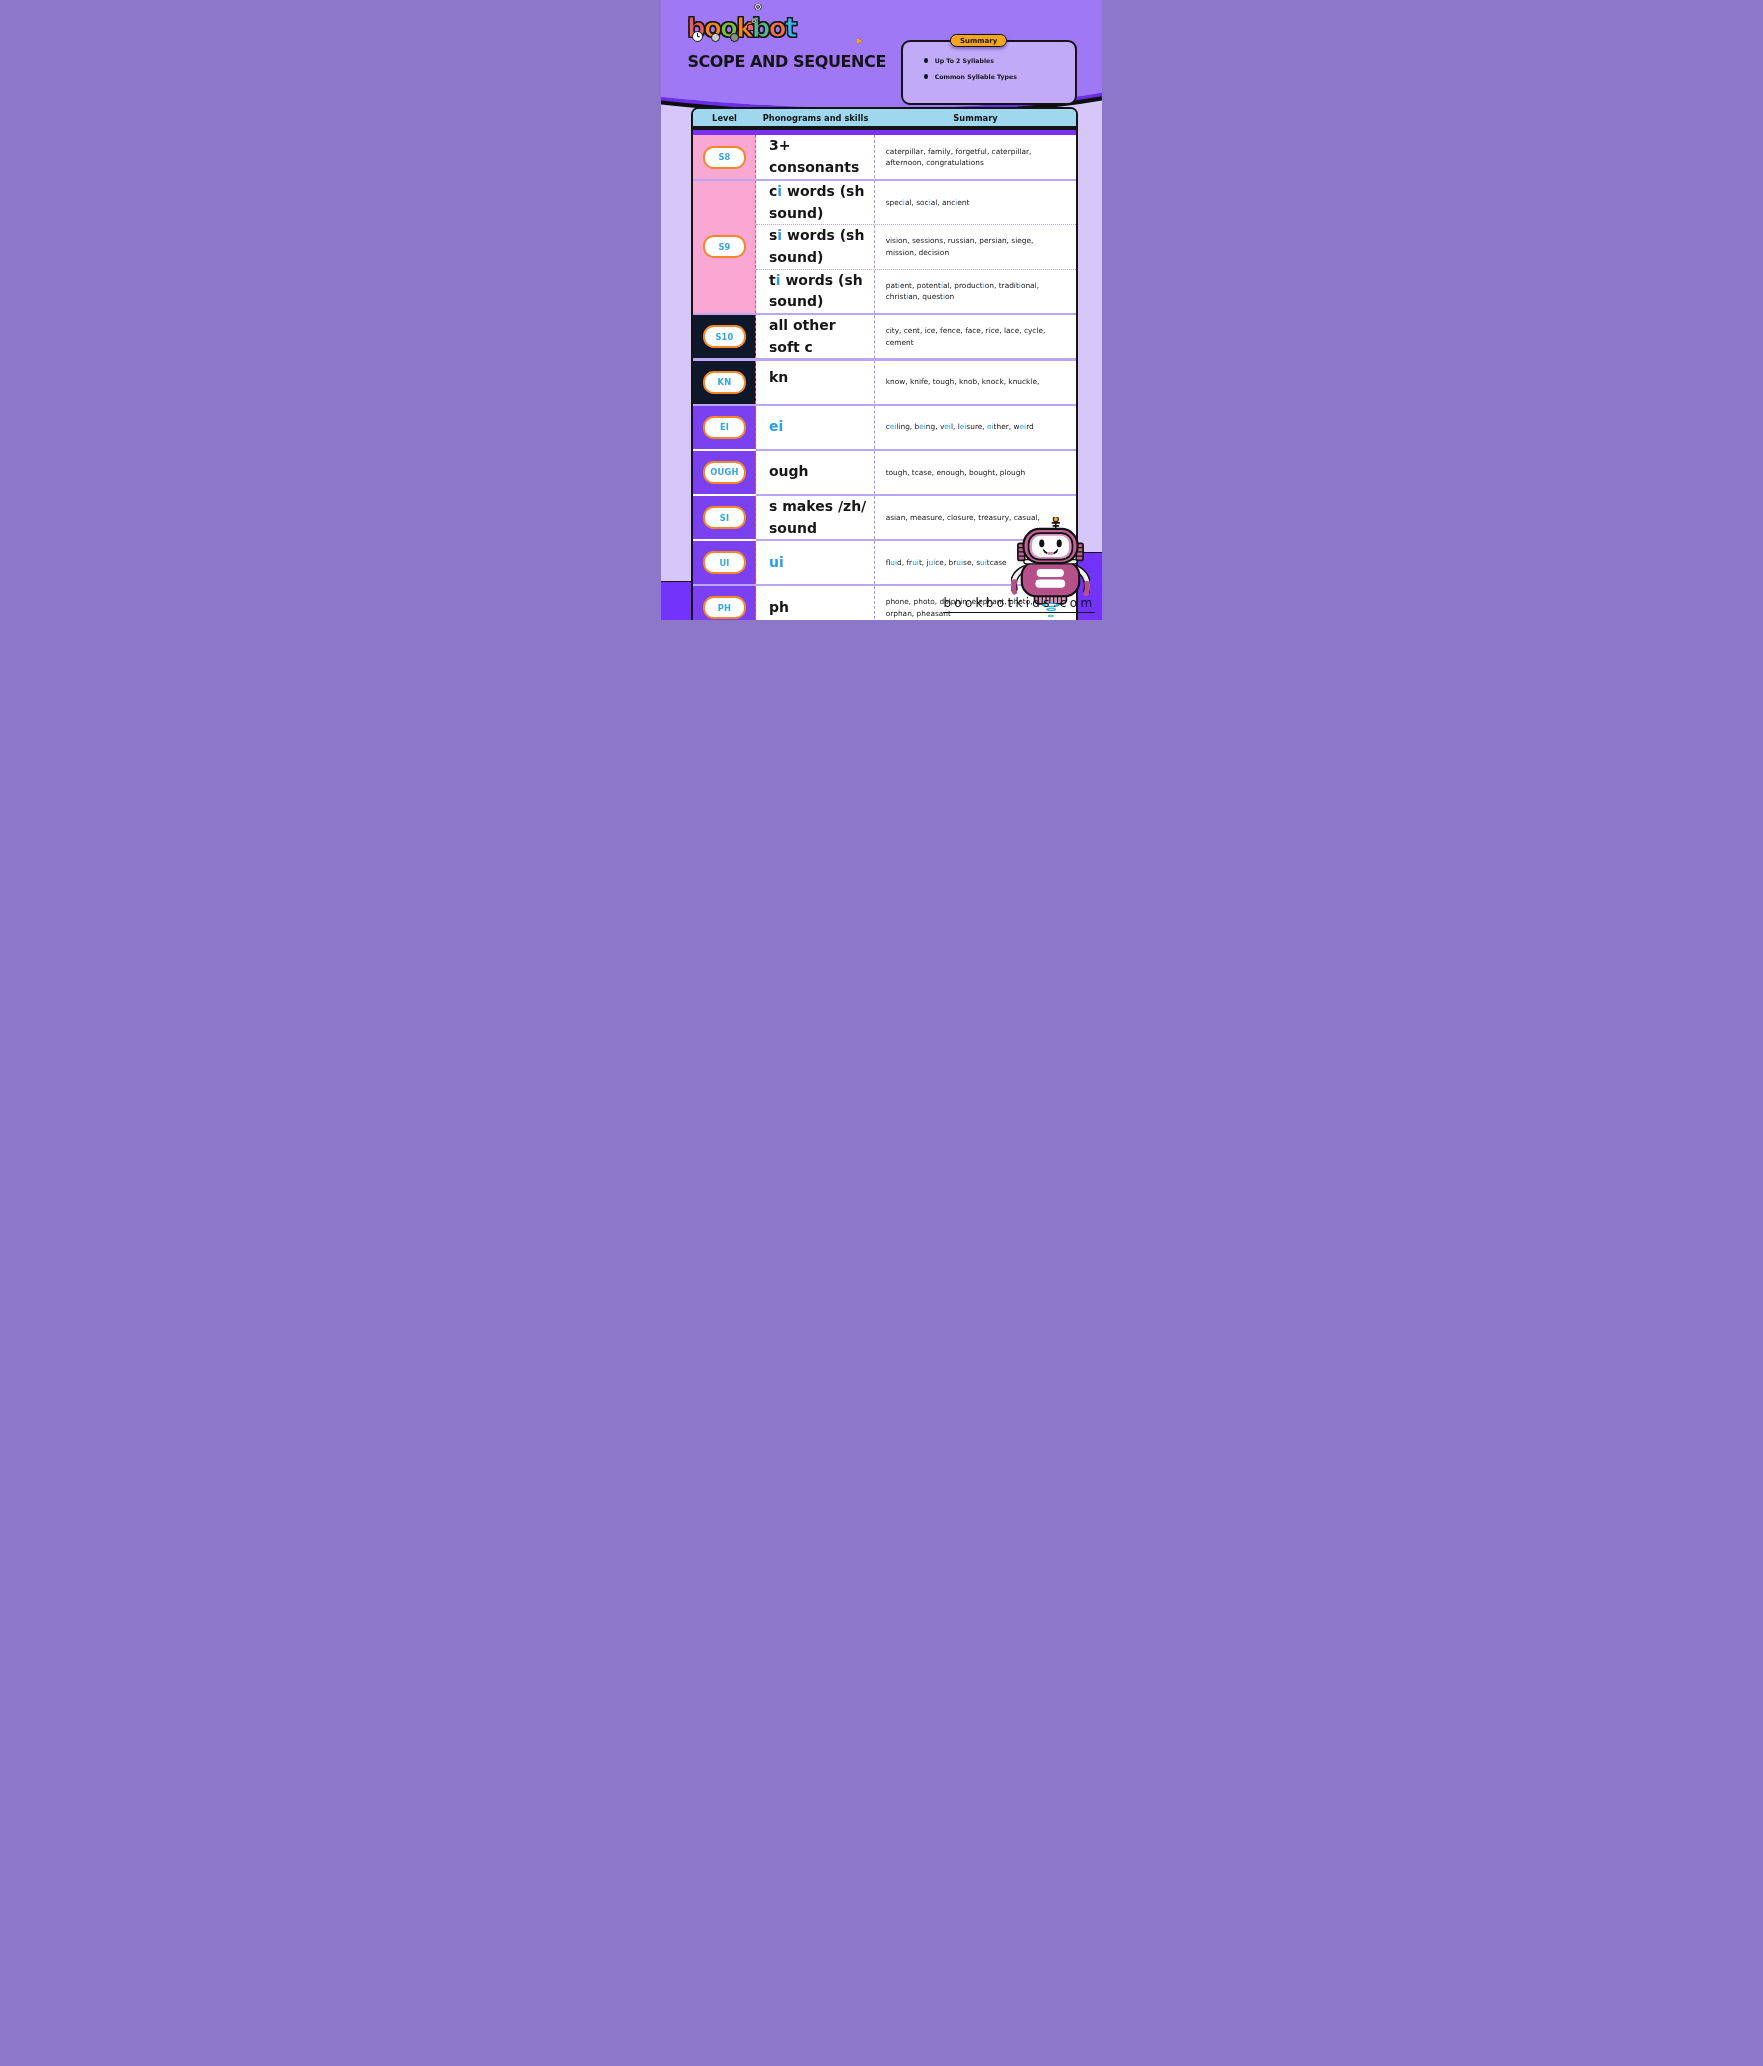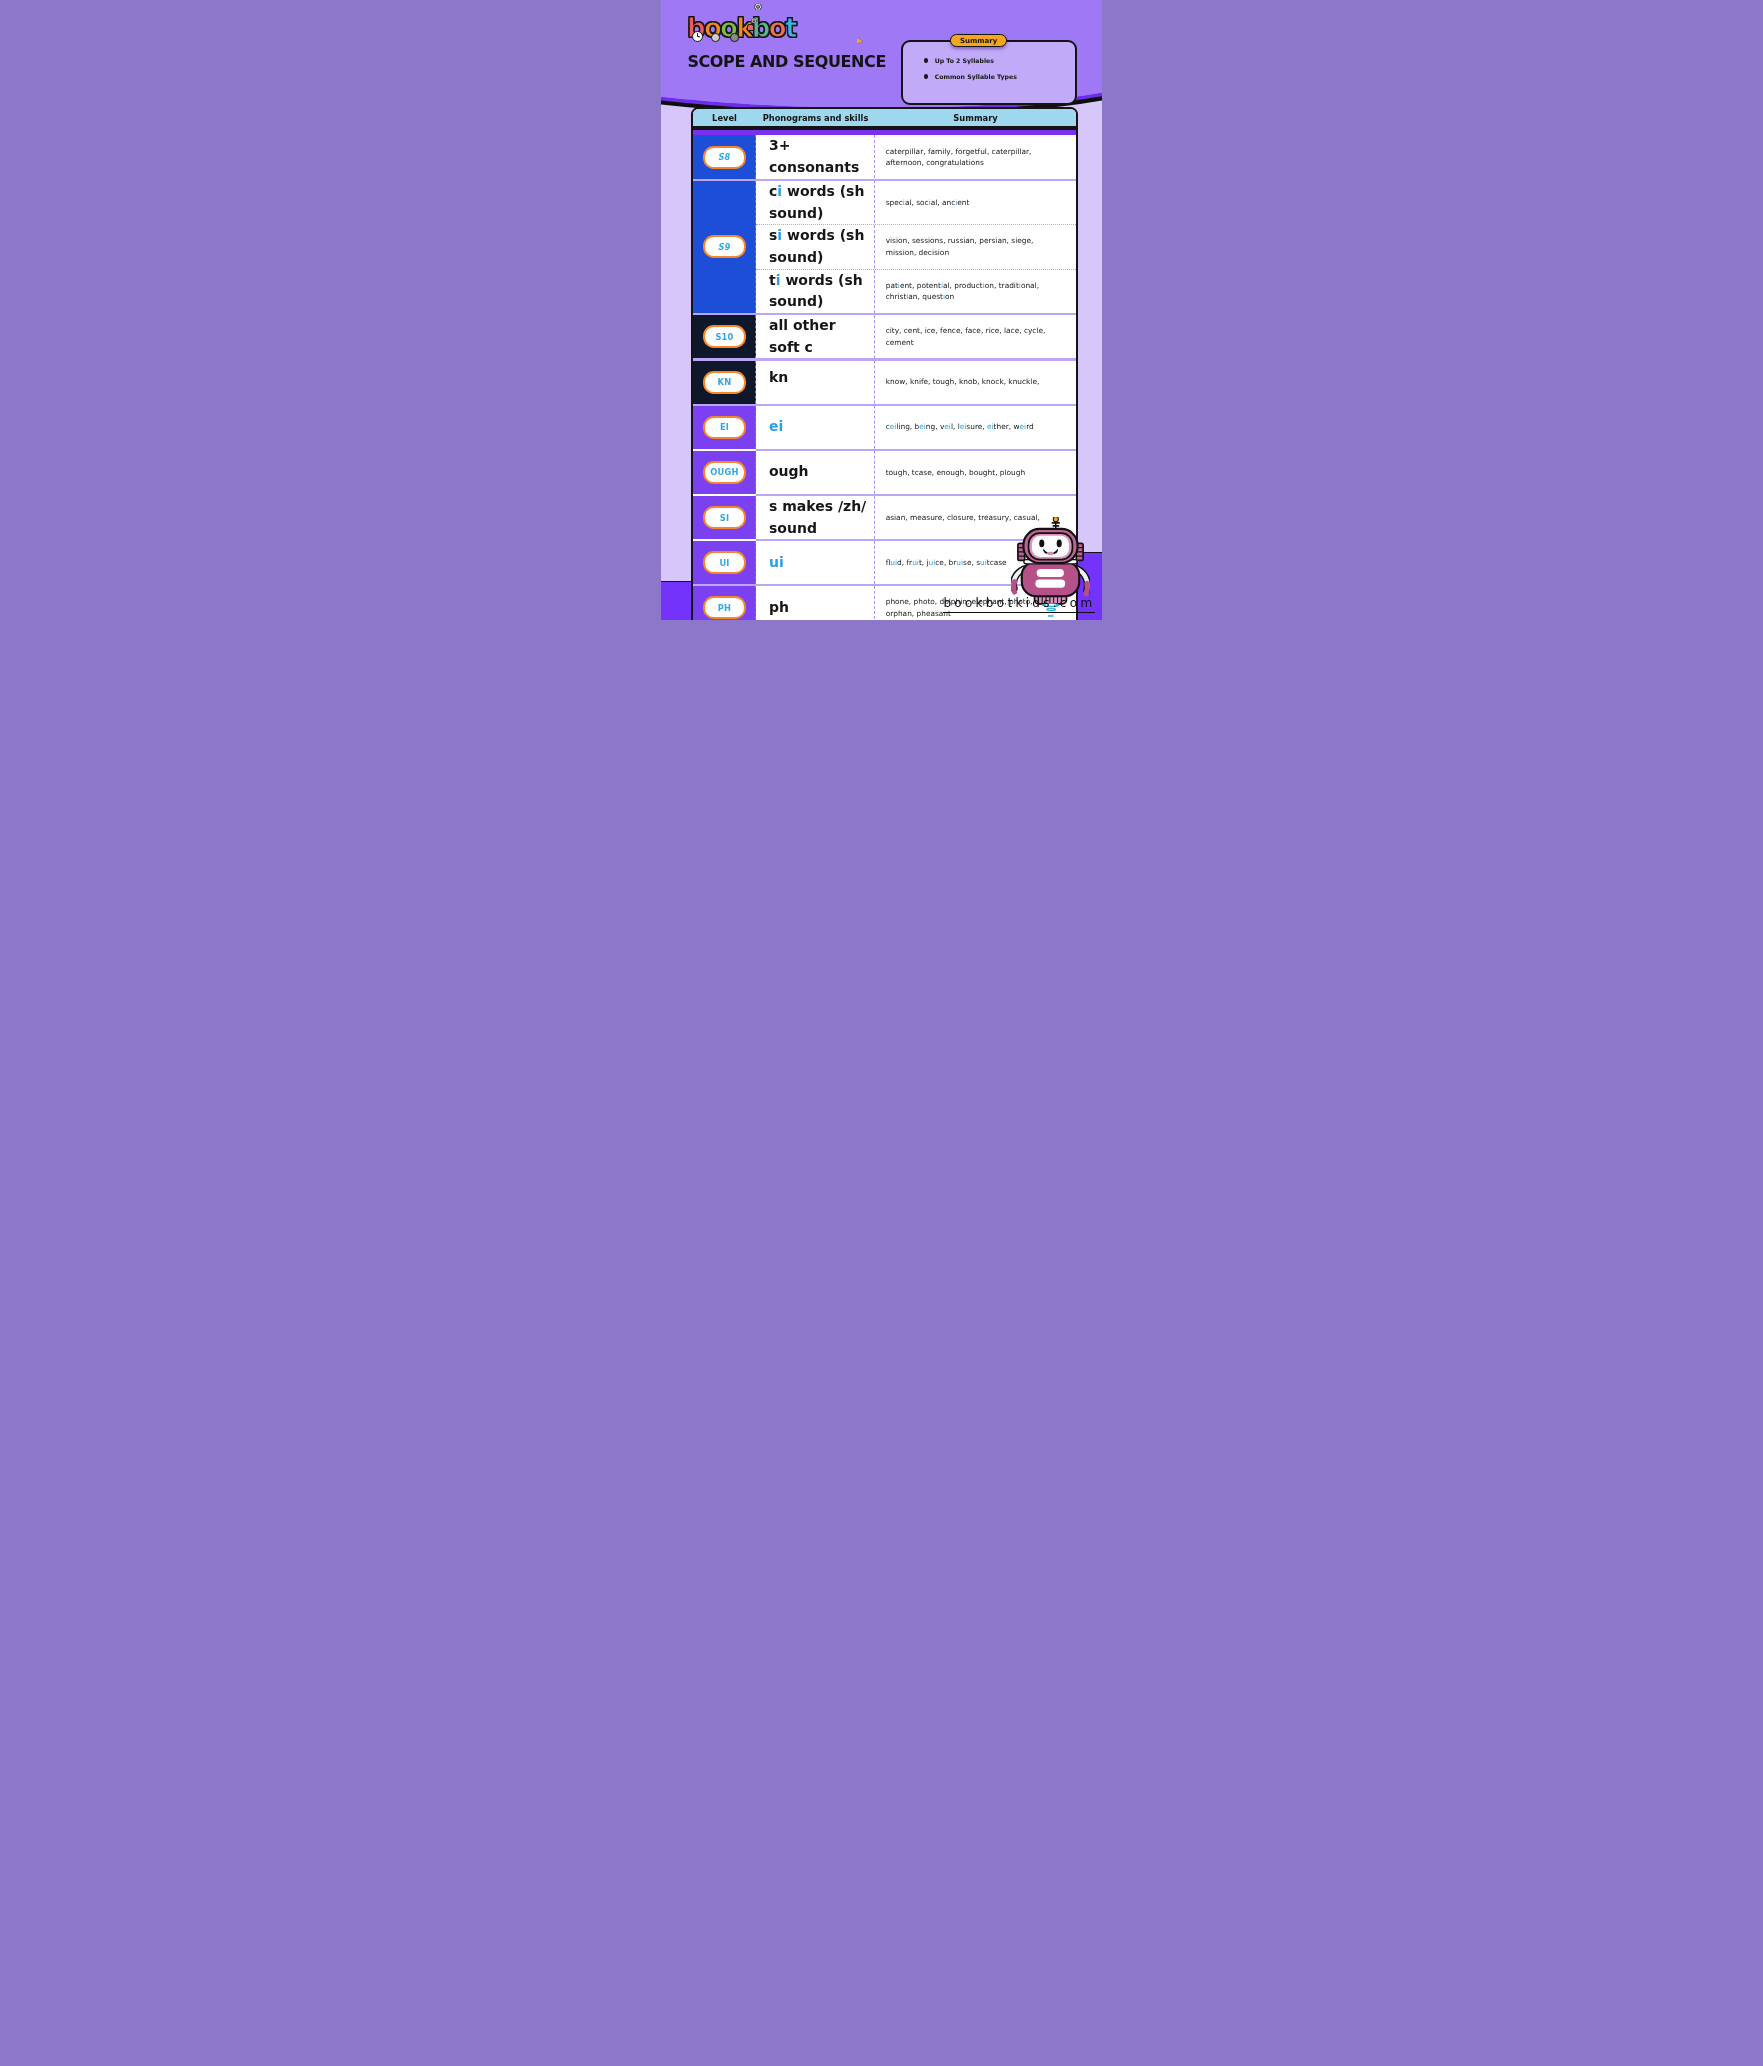--- a/index.html
+++ b/index.html
@@ -37,21 +37,21 @@
   .tbl-head{display:flex;background:#9ed7ee;height:17.4px;align-items:center;border-bottom:4.1px solid #141414;}
   .tbl-head .h{font-size:8.3px;font-weight:bold;color:#141414;text-align:center;}
   .h-level{width:63px;}  .h-phono{width:119px;}  .h-ex{flex:1;}
   .tbl-strip{height:5px;background:#7b2ff0;}
   .tbl-body{position:relative;}
   .vline{position:absolute;top:0;bottom:0;width:0;z-index:3;}
   .vline-red{left:62px;border-left:0.8px dashed #ee4d5e;}
   .vline-purple{left:181px;border-left:0.8px dashed #a98ef0;}
   .tgroup{display:flex;}
   .level-cell{width:63px;flex:0 0 auto;display:flex;align-items:center;justify-content:center;}
-  .band-light .level-cell{background:#1d4ed8;font-style:italic;}
+  .band-light .level-cell{background:#f9a8d4;}
   .band-mid   .level-cell{background:#0f172a;}
   .band-dark  .level-cell{background:#7b40ef;}
   .pill{width:43px;height:23px;background:#fff;border:2.1px solid #f5872a;border-radius:10.7px;
         box-sizing:border-box;display:flex;align-items:center;justify-content:center;
         font-size:8.3px;font-weight:bold;color:#35a7e0;letter-spacing:0.2px;}
   .rows{flex:1;display:flex;flex-direction:column;}
   .trow{display:flex;min-height:43px;}
   .rows.multi .trow{min-height:41px;}
   .cell{display:flex;align-items:center;box-sizing:border-box;font-size:7.4px;color:#161616;line-height:1.55;}
   .phono{width:119px;flex:0 0 auto;padding-left:13px;padding-right:5.8px;font-weight:bold;font-size:14px;}

